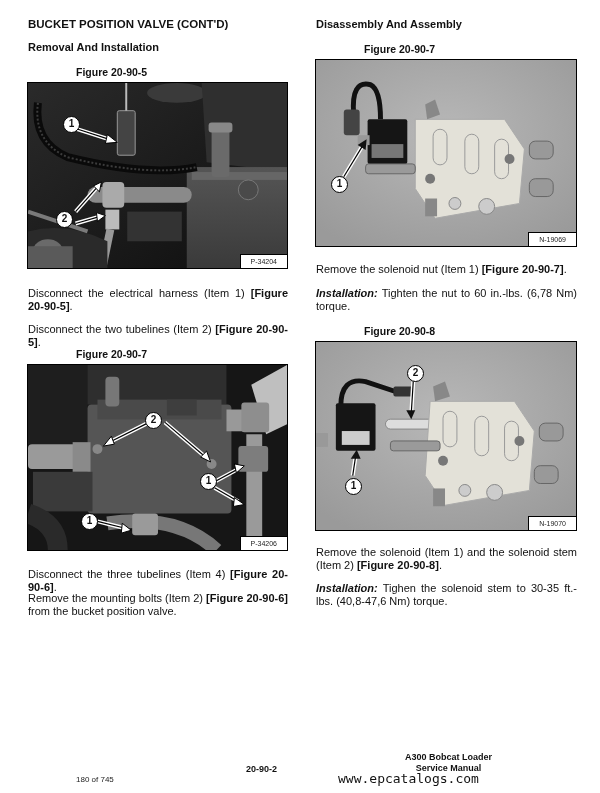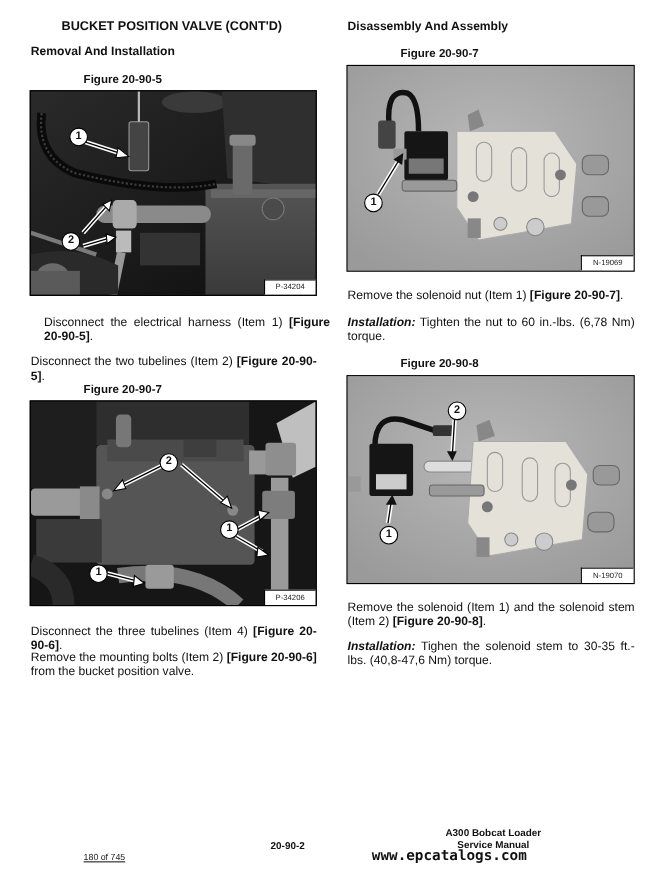--- a/index.html
+++ b/index.html
@@ -1,43 +1,43 @@
 <!DOCTYPE html>
 <html><head>
 <meta charset="utf-8">
 <style>
   * { box-sizing: border-box; margin: 0; padding: 0; }
   html, body { width: 600px; height: 793px; background: #ffffff; overflow: hidden; }
   body { position: relative; font-family: "Liberation Sans", sans-serif; color: #111; }
 
   .abs { position: absolute; }
-  .h-sec { font-weight: bold; font-size: 11.5px; margin-left: 28px; }
+  .h-sec { font-weight: bold; font-size: 11.5px; }
   .h-sub { font-weight: bold; font-size: 11px; }
   .fig-label { font-weight: bold; font-size: 10.5px; padding-left: 48px; }
   .para { font-size: 11px; line-height: 13px; text-align: justify; }
   .para b { font-weight: bold; }
   .para i { font-style: italic; font-weight: bold; }
 
   .photo { position: absolute; border: 1.5px solid #000; overflow: hidden; }
   .photo svg { position: absolute; left: 0; top: 0; width: 100%; height: 100%; }
   .photo-id {
     position: absolute; right: 0; bottom: 0; background: #fff;
     border-left: 1.5px solid #000; border-top: 1.5px solid #000;
     font-size: 7px; padding: 3px 10px; color: #222;
   }
   .callout {
     position: absolute; width: 17px; height: 17px; border-radius: 50%;
     background: #fff; border: 1.5px solid #000;
     font-size: 10px; font-weight: bold; text-align: center; line-height: 14px;
   }
 
-  .footer-left { font-size: 8px; color: #222; text-decoration: underline; }
+  .footer-left { font-size: 8px; color: #222; }
   .footer-center { font-size: 9px; font-weight: bold; }
   .footer-right { font-size: 9px; font-weight: bold; text-align: center; line-height: 11px; }
-  .watermark { font-family: "DejaVu Sans Mono", monospace; font-size: 13px; font-weight: bold; color: #111; }
+  .watermark { font-family: "DejaVu Sans Mono", monospace; font-size: 13px; font-weight: normal; color: #111; }
 </style>
 </head>
 <body>
 
 <div class="abs h-sec" style="left:28px;top:18px;">BUCKET POSITION VALVE (CONT'D)</div>
 <div class="abs h-sub" style="left:28px;top:41px;">Removal And Installation</div>
 <div class="abs fig-label" style="left:28px;top:66px;">Figure 20-90-5</div>
 
 <div class="photo" style="left:27px;top:82px;width:261px;height:187px;background:#1a1a1a;">
   <svg viewBox="0 0 261 187" preserveAspectRatio="none">
@@ -84,21 +84,21 @@
     </g>
     <polygon points="90,60 80,52 78,61" fill="#fff" stroke="#000"></polygon>
     <polygon points="74,100 66,104 72,110" fill="#fff" stroke="#000"></polygon>
     <polygon points="78,134 69,131 70,140" fill="#fff" stroke="#000"></polygon>
   </svg>
   <div class="callout" style="left:35px;top:33px;">1</div>
   <div class="callout" style="left:28px;top:128px;">2</div>
   <div class="photo-id">P-34204</div>
 </div>
 
-<p class="abs para" style="left:28px;top:287px;width:260px;margin-left:12px;">
+<p class="abs para" style="left:28px;top:287px;width:260px;">
   <span>Disconnect the electrical harness (Item 1) </span><b>[Figure 20-90-5]</b><span>.</span>
 </p>
 <p class="abs para" style="left:28px;top:323px;width:260px;">
   <span>Disconnect the two tubelines (Item 2) </span><b>[Figure 20-90-5]</b><span>.</span>
 </p>
 
 <div class="abs fig-label" style="left:28px;top:348px;">Figure 20-90-7</div>
 
 <div class="photo" style="left:27px;top:364px;width:261px;height:187px;background:#1a1a1a;">
   <svg viewBox="0 0 261 187" preserveAspectRatio="none">

